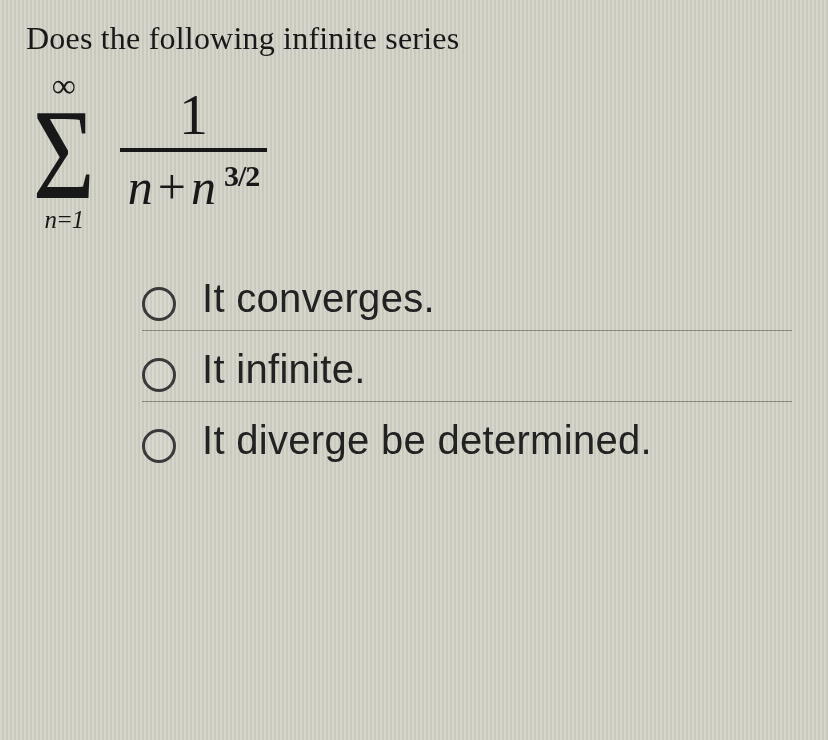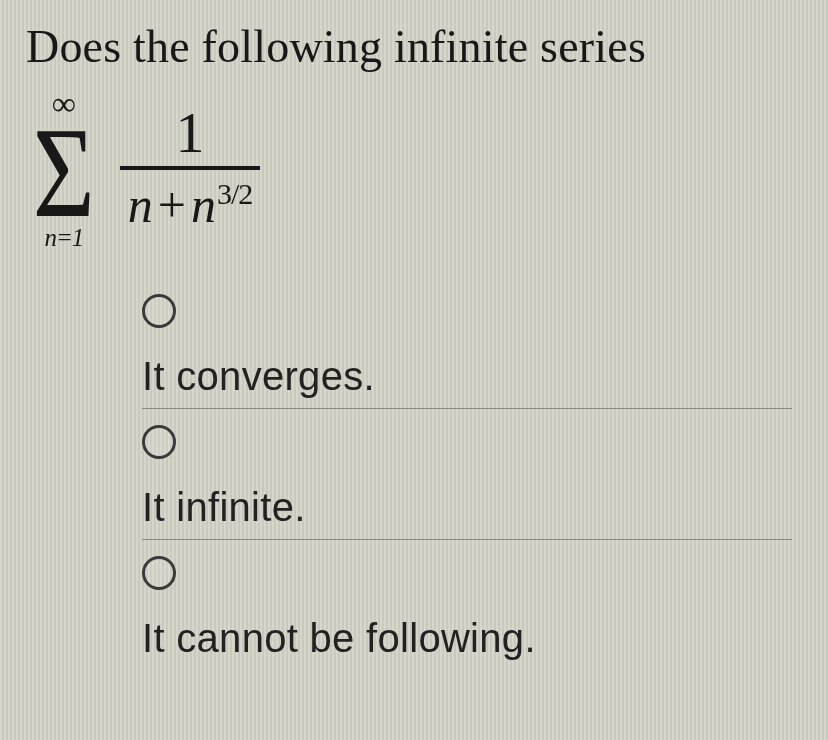--- a/index.html
+++ b/index.html
@@ -17,21 +17,21 @@
       #cac9be 2px,
       #cac9be 4px
     );
     font-family: "Times New Roman", Times, serif;
     color: #181818;
   }
   .page {
     padding: 18px 26px 0 26px;
   }
   .question-line {
-    font-size: 46px;
+    font-size: 32px;
     line-height: 1.28;
     letter-spacing: 0.2px;
   }
 
   
   .formula {
     margin-top: 10px;
     display: flex;
     align-items: center;
     gap: 18px;
@@ -80,35 +80,35 @@
     white-space: nowrap;
   }
   .denominator .plus {
     font-style: normal;
     padding: 0 6px;
   }
   .denominator sup {
     font-size: 30px;
     font-style: normal;
     vertical-align: 18px;
-    margin-left: 2px;
+    margin-left: 9px;
+    font-weight: bold;
   }
 
   .options {
     margin-top: 28px;
     padding-left: 116px;
     padding-right: 10px;
   }
   .option {
     display: flex;
-    align-items: flex-start;
+    align-items: flex-end;
     gap: 26px;
     padding: 16px 0 9px 0;
     border-bottom: 1px solid rgba(80,80,70,0.55);
-    flex-direction: column;
   }
   .option:last-child {
     border-bottom: none;
   }
   .radio {
     width: 34px;
     height: 34px;
     flex: 0 0 34px;
     border: 3px solid #3a3a3a;
     border-radius: 50%;
@@ -148,17 +148,17 @@
     <div class="option">
       <span class="radio"></span>
       <span class="opt-label">It converges.</span>
     </div>
     <div class="option">
       <span class="radio"></span>
       <span class="opt-label">It infinite.</span>
     </div>
     <div class="option">
       <span class="radio"></span>
-      <span class="opt-label">It cannot be following.</span>
+      <span class="opt-label">It diverge be determined.</span>
     </div>
   </div>
 
 </div>
 
 </body></html>

